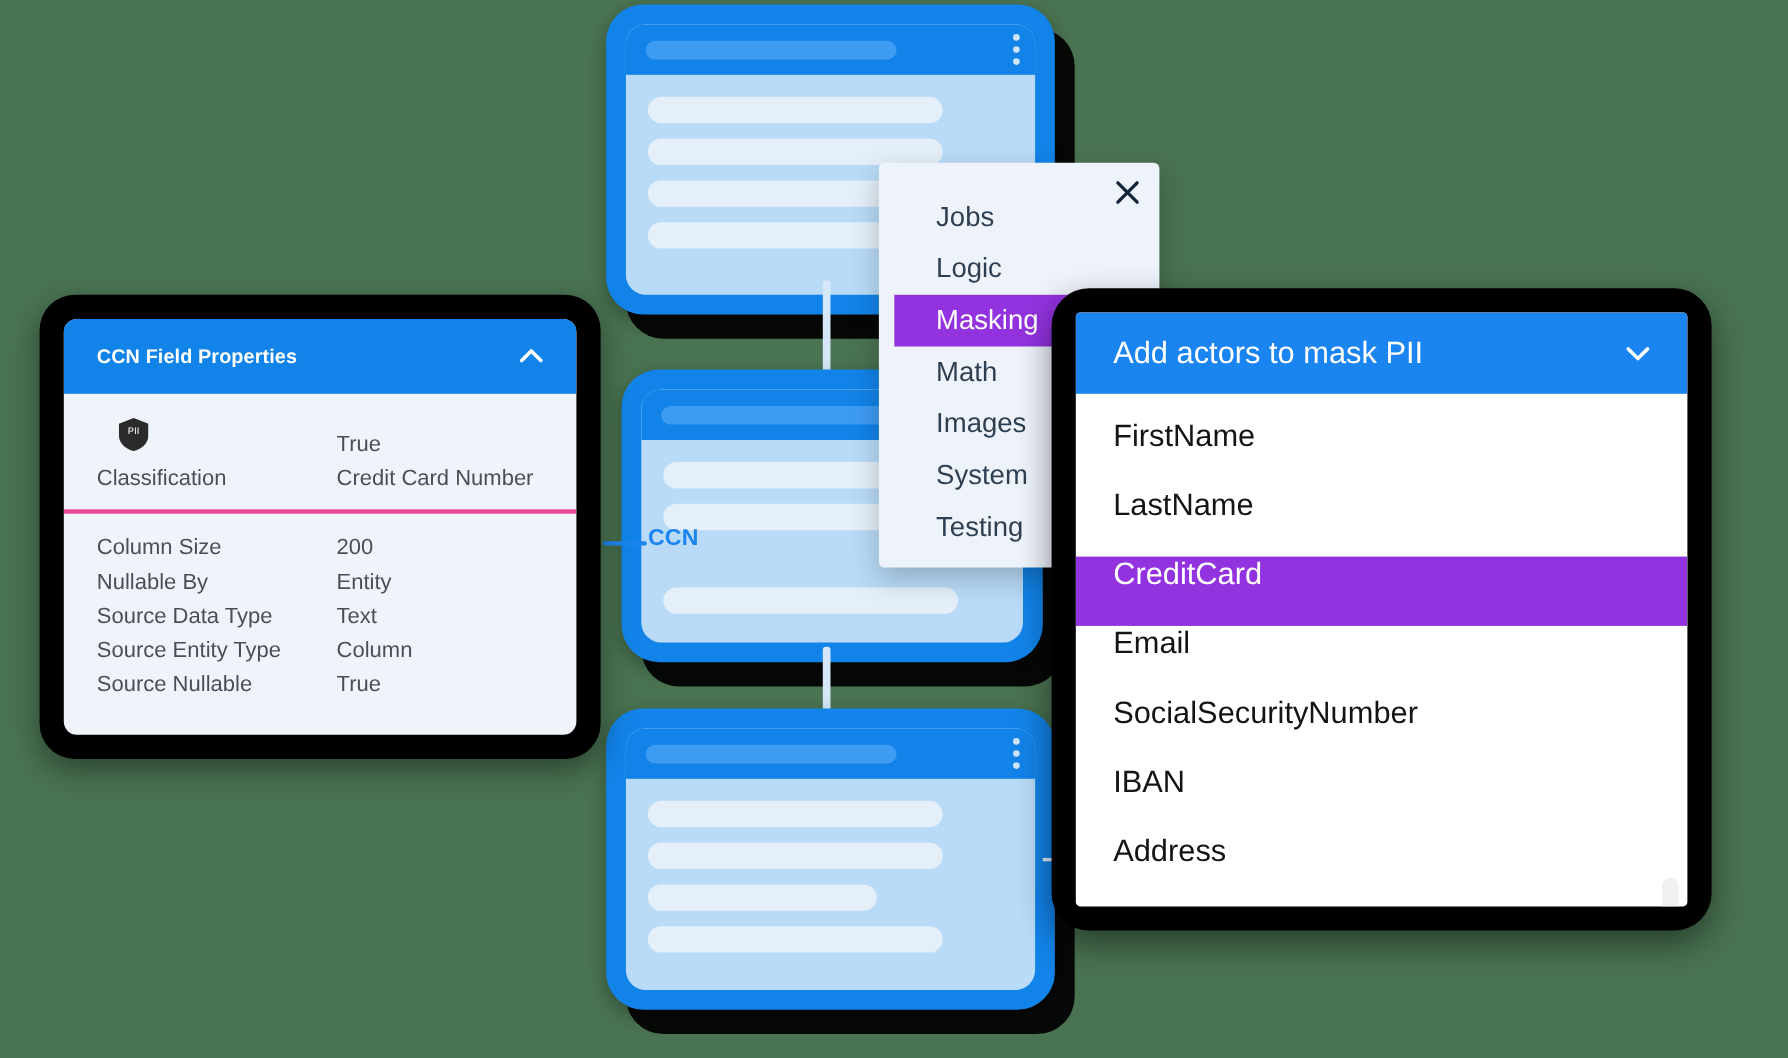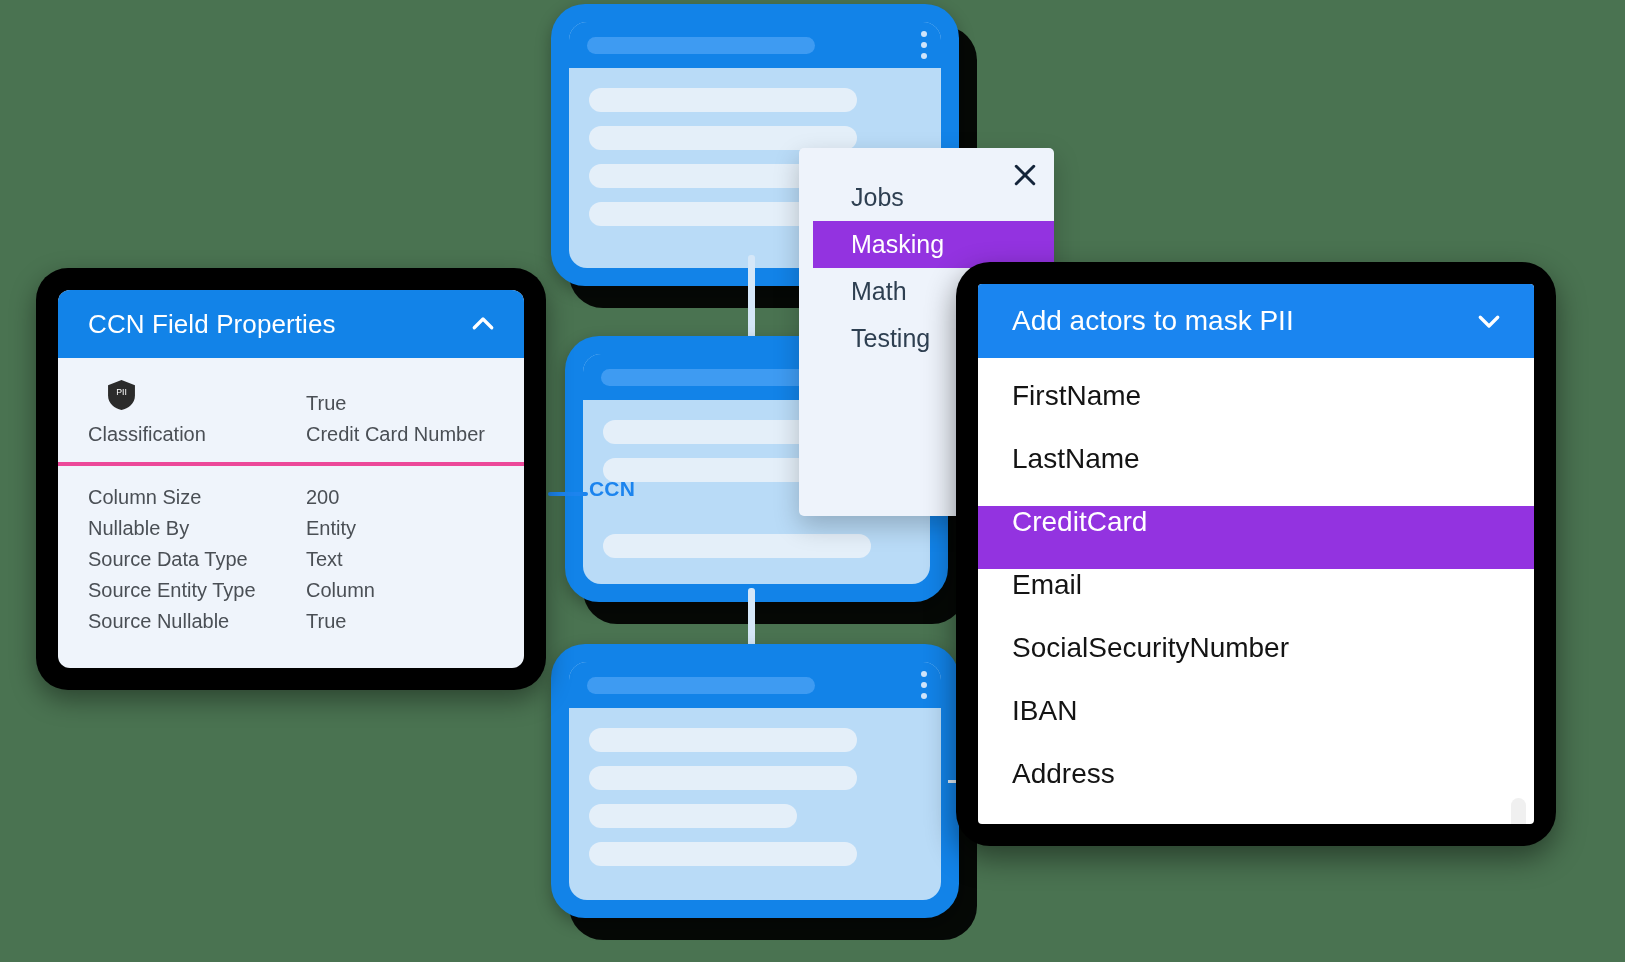--- a/index.html
+++ b/index.html
@@ -96,21 +96,21 @@
     width: 100%; height: 100%;
     display: flex; flex-direction: column;
   }
   .props-header {
     background: #1283e8;
     height: 68px;
     flex: 0 0 68px;
     display: flex; align-items: center; justify-content: space-between;
     padding: 0 26px 0 30px;
   }
-  .props-title { color: #fff; font-size: 26px; font-weight: 400; letter-spacing: .1px; }
+  .props-title { color: #fff; font-size: 18px; font-weight: 700; letter-spacing: .1px; }
   .chev { width: 30px; height: 30px; flex: 0 0 30px; }
   .props-section { padding: 22px 30px 16px 30px; }
   .props-section.sec-2 { border-top: 4px solid #ec4899; padding-top: 20px; }
   .prop-row { display: flex; align-items: baseline; margin-bottom: 8px; }
   .prop-row:last-child { margin-bottom: 0; }
   .prop-key { width: 218px; flex: 0 0 218px; color: #4a4f55; font-size: 20px; }
   .prop-val { color: #4a4f55; font-size: 20px; }
   .pii-badge {
     width: 27px; height: 30px; flex: 0 0 27px;
     display: inline-block;
@@ -308,25 +308,34 @@
     <span class="menu-close">
       <svg viewBox="0 0 24 24" width="30" height="30" fill="none" stroke="#14243a" stroke-width="2.4" stroke-linecap="round">
           <line x1="5" y1="5" x2="19" y2="19"></line>
           <line x1="19" y1="5" x2="5" y2="19"></line>
         </svg>
     </span>
     <div class="menu-list">
       <div class="menu-item">
         <span>Jobs</span>
       </div>
+      <div class="menu-item">
+        <span>Logic</span>
+      </div>
       <div class="menu-item active">
         <span>Masking</span>
       </div>
       <div class="menu-item">
         <span>Math</span>
+      </div>
+      <div class="menu-item">
+        <span>Images</span>
+      </div>
+      <div class="menu-item">
+        <span>System</span>
       </div>
       <div class="menu-item">
         <span>Testing</span>
       </div>
     </div>
   </div>
 
   <div class="actors-shell" style="left:956px; top:262px; width:600px; height:584px;">
     <div class="actors-card">
       <div class="actors-header">

